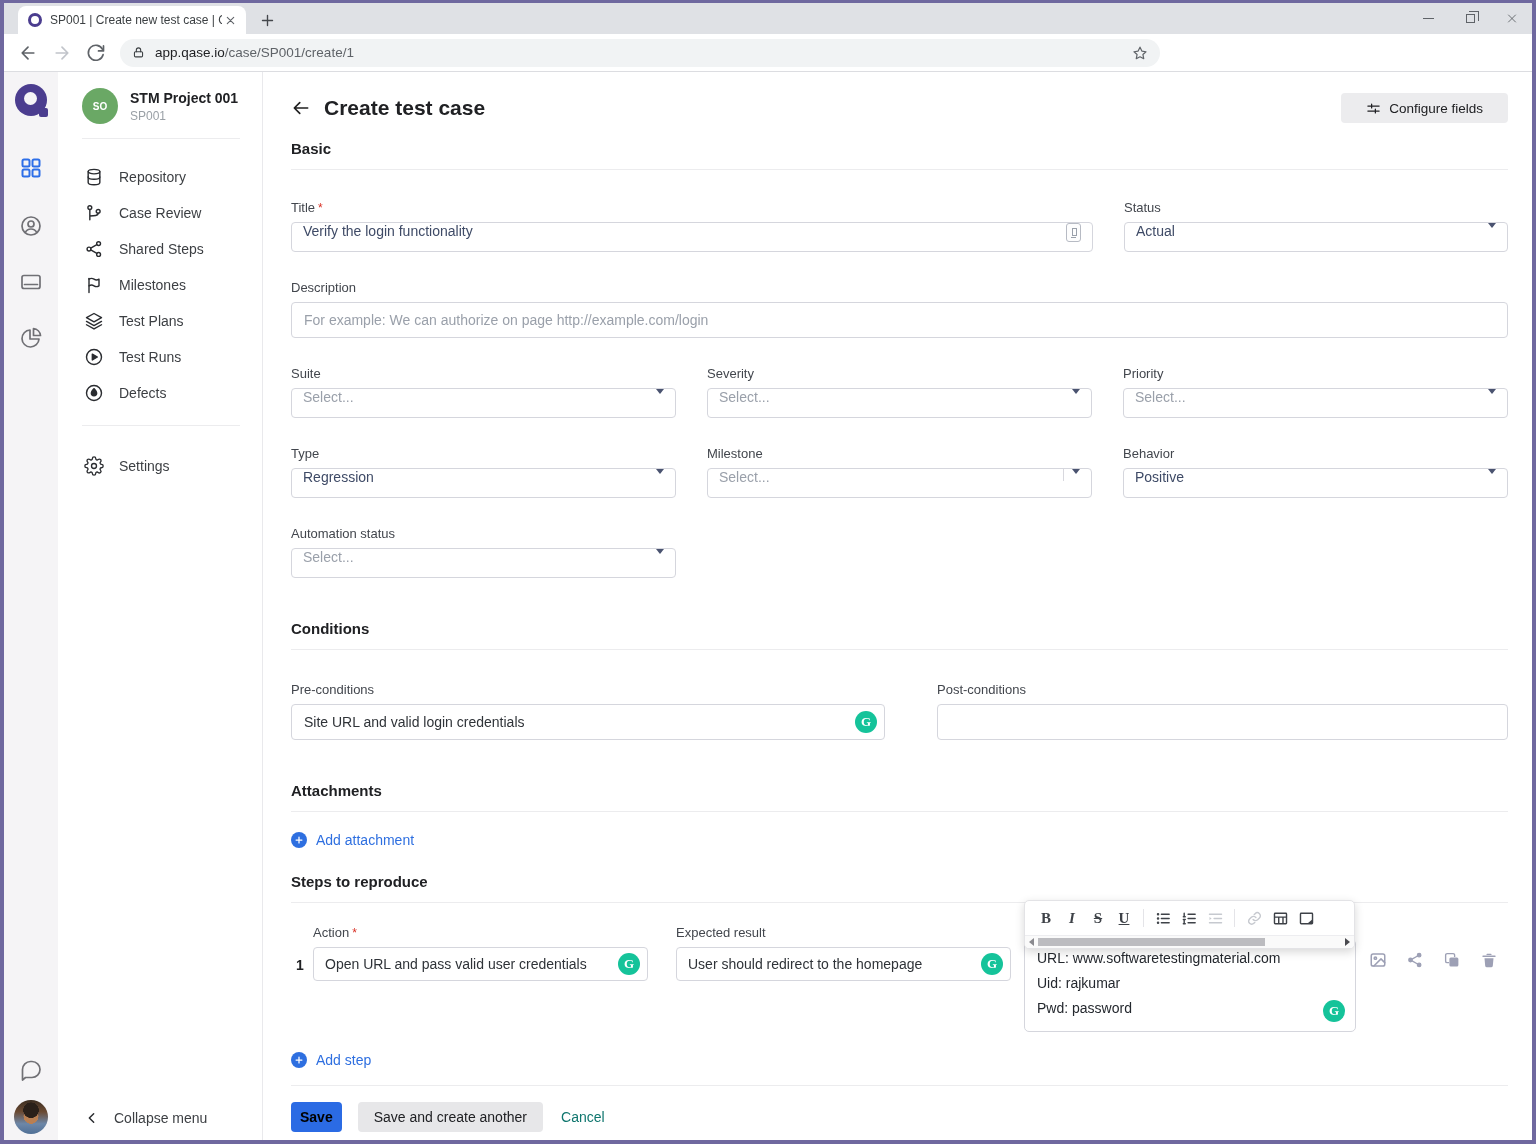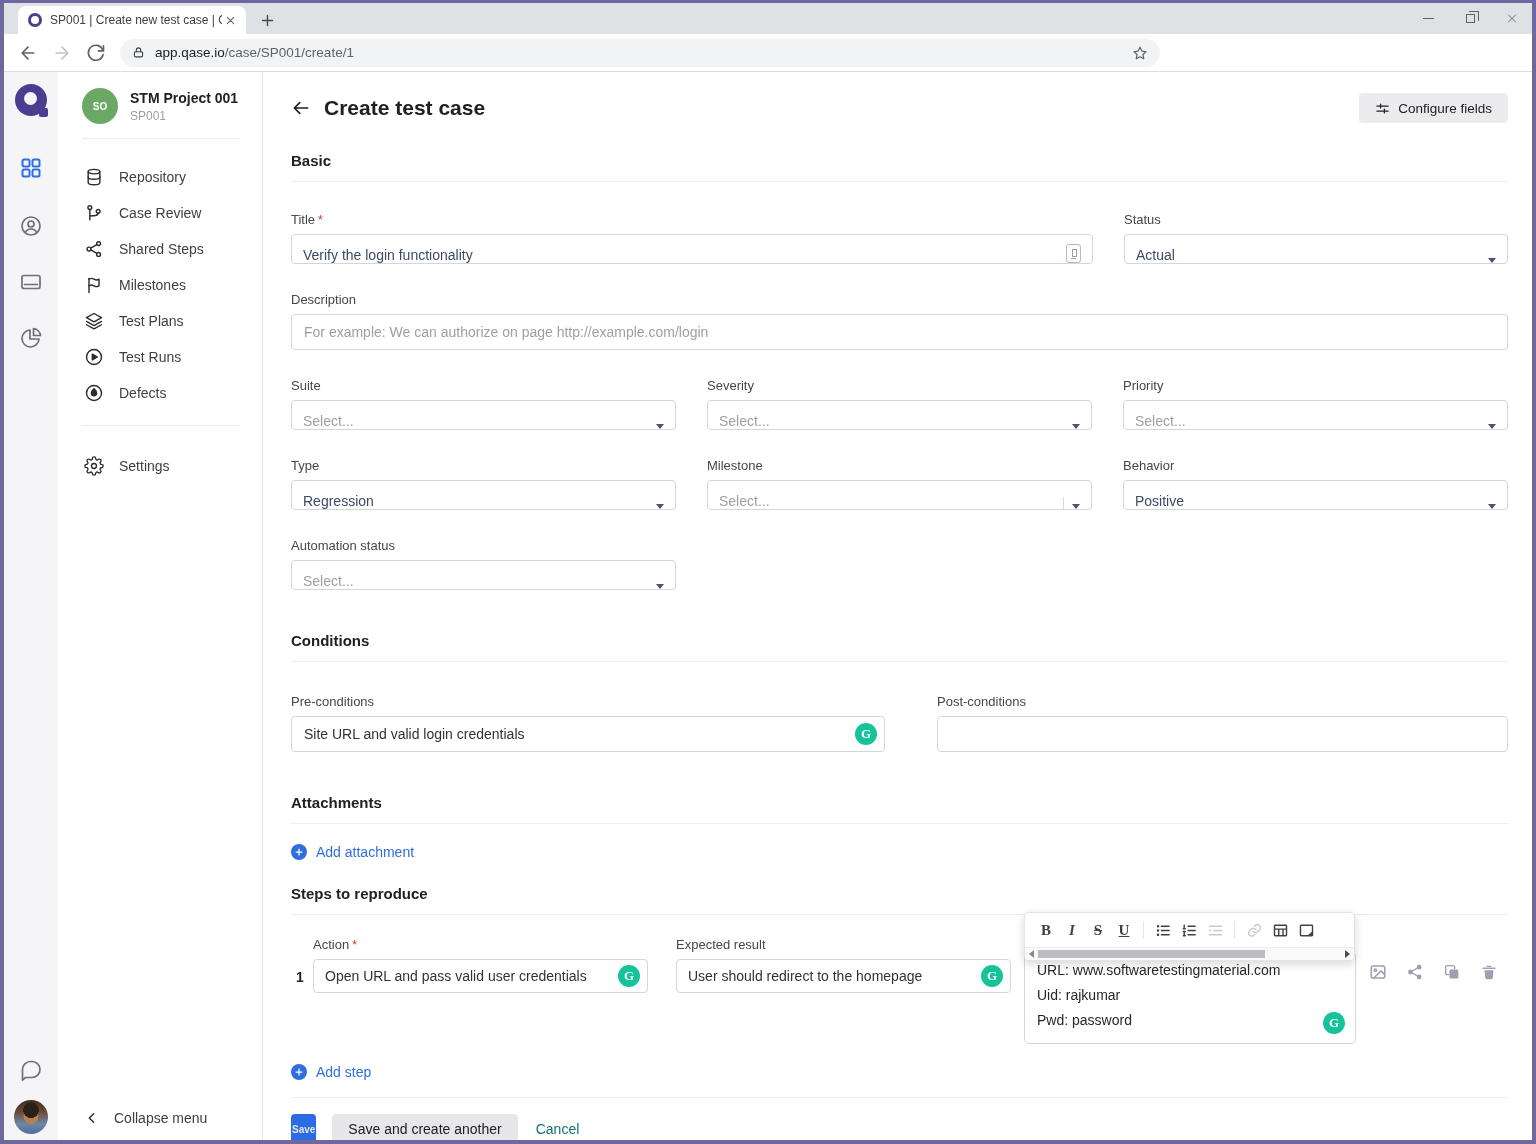--- a/index.html
+++ b/index.html
@@ -59,27 +59,27 @@
   .pitem svg{width:20px;height:20px;color:#2a2c30;flex:0 0 auto}
   .pmenu2{margin-top:22px}
   .collapse{position:absolute;bottom:14px;left:26px;display:flex;align-items:center;gap:14px;font-size:14px;color:#3c3f43;cursor:pointer}
   .collapse svg{width:16px;height:16px;color:#2a2c30}
 
   
   .main{flex:1;padding:18px 24px 0 28px;position:relative;overflow:hidden}
   .mhead{display:flex;align-items:center;height:36px}
   .backbtn{width:20px;height:20px;color:#1f1f1f;cursor:pointer}
   .mtitle{font-size:21px;font-weight:700;color:#202124;margin-left:13px}
-  .cfg-btn{margin-left:auto;height:30px;background:#ececee;border-radius:4px;display:flex;align-items:center;gap:8px;padding:0 16px;font-size:13.5px;color:#202124;cursor:pointer}
+  .cfg-btn{margin-left:auto;height:30px;background:#ececee;border-radius:4px;display:flex;align-items:center;gap:8px;padding:0 25px;font-size:13.5px;color:#202124;cursor:pointer}
   .cfg-btn svg{width:15px;height:15px;color:#202124}
 
-  .sec-h{margin-top:26px;font-size:15px;font-weight:700;color:#202124;border-bottom:1px solid #ececee;padding-bottom:12px}
+  .sec-h{margin-top:14px;font-size:15px;font-weight:700;color:#202124;border-bottom:1px solid #ececee;padding-bottom:12px}
   .flabel{font-size:13px;color:#42464d;margin-bottom:7px;display:flex;align-items:baseline}
   .req{color:#d93025;margin-left:3px;font-size:12px}
-  .fbox{height:30px;border:1px solid #d5d6dd;border-radius:4px;display:flex;align-items:flex-end;padding:0 11px;font-size:14px;color:#3e4a66;background:#fff;position:relative;cursor:pointer}
+  .fbox{height:30px;border:1px solid #d5d6dd;border-radius:4px;display:flex;align-items:flex-start;padding:0 11px;font-size:14px;color:#3e4a66;background:#fff;position:relative;cursor:pointer}
   .ph{color:#9aa0aa}
   .caret{margin-left:auto;width:0;height:0;border-left:4px solid transparent;border-right:4px solid transparent;border-top:5px solid #4a5370}
   .caret.noauto{margin-left:8px}
   .mtick{width:1px;height:12px;background:#d8d8de;margin-left:auto}
   .hotkey{margin-left:auto;width:15px;height:19px;border:1px solid #b7bbc4;border-radius:3px;position:relative;background:#fdfdfd}
   .hotkey::before{content:"";position:absolute;left:5px;top:4px;width:3px;height:6px;border:1px solid #9aa0aa}
   .hotkey::after{content:"";position:absolute;left:4px;bottom:3px;width:5px;height:1.5px;background:#9aa0aa}
 
   .grid2{display:grid;grid-template-columns:802px 1fr;column-gap:31px;margin-top:30px}
   .grid3{display:grid;grid-template-columns:1fr 1fr 1fr;column-gap:31px;margin-top:28px}
@@ -118,21 +118,21 @@
 
   .databox{position:absolute;left:733px;top:36px;width:332px;height:93px;border:1px solid #d5d6dd;border-radius:5px;background:#fff;padding:6px 12px;z-index:2;cursor:text}
   .dline{font-size:14px;color:#24282e;line-height:25px;white-space:nowrap}
   .databox .gbadge{position:absolute;right:10px;bottom:9px}
 
   .sideicons{position:absolute;left:1078px;top:48px;display:flex;gap:19px;color:#9da0b5}
   .sideicons svg{width:18px;height:18px;cursor:pointer}
 
   .footrule{height:1px;background:#ececee;margin-top:16px}
   .btnrow{display:flex;align-items:center;margin-top:16px;gap:16px}
-  .btn-primary{height:30px;padding:0 1px;background:#2b6be4;color:#e5e5e5;border-radius:4px;font-size:10px;font-weight:700;display:flex;align-items:center;cursor:pointer}
+  .btn-primary{height:30px;padding:0 9px;background:#2b6be4;color:#000000;border-radius:4px;font-size:14px;font-weight:700;display:flex;align-items:center;cursor:pointer}
   .btn-sec{height:30px;padding:0 16px;background:#e7e7e9;color:#202124;border-radius:4px;font-size:14px;display:flex;align-items:center;cursor:pointer}
   .btn-ghost{font-size:14px;color:#0f766e;cursor:pointer;margin-left:2px}
 </style>
 </head>
 <body>
 
 <div class="window">
  <div class="chrome">
 
   <div class="tabstrip">

